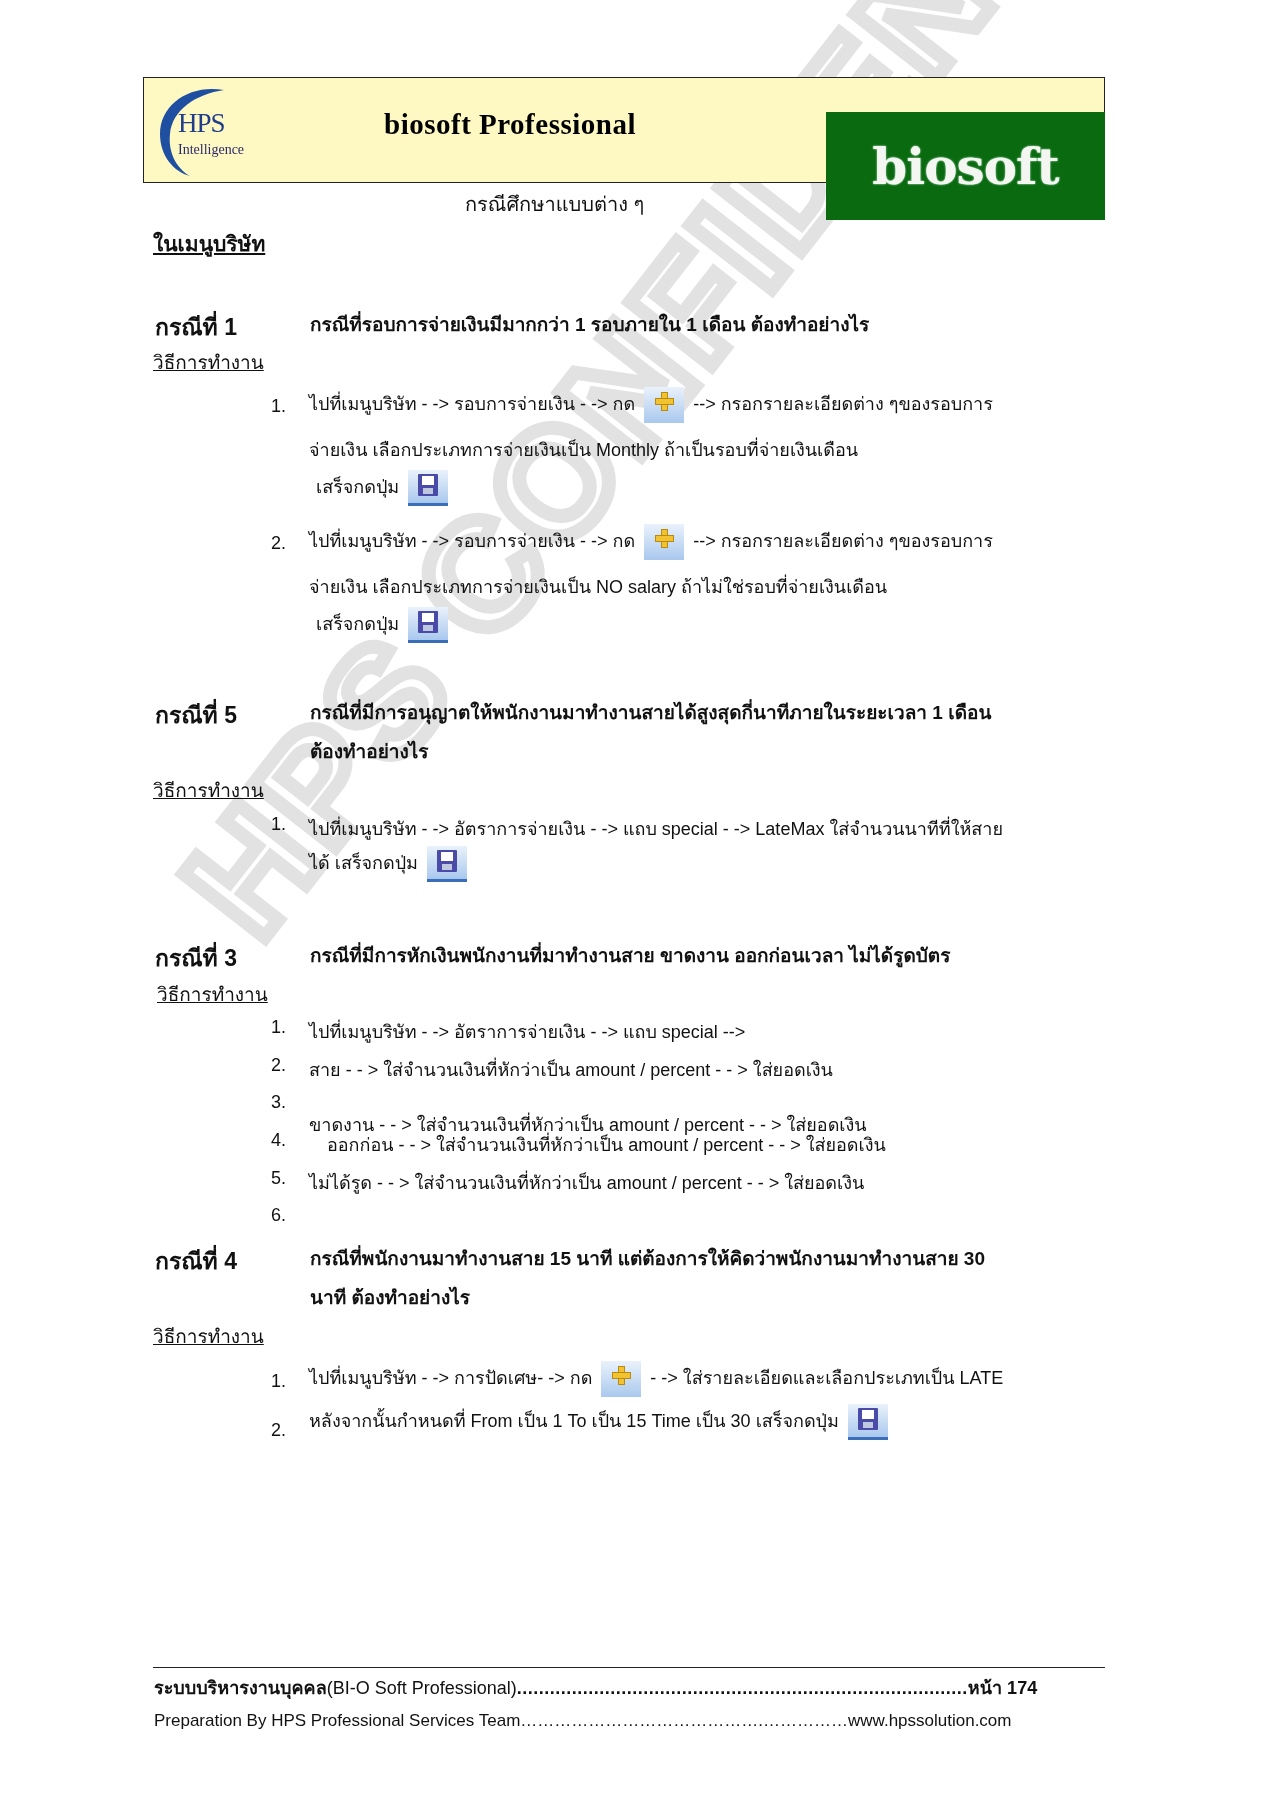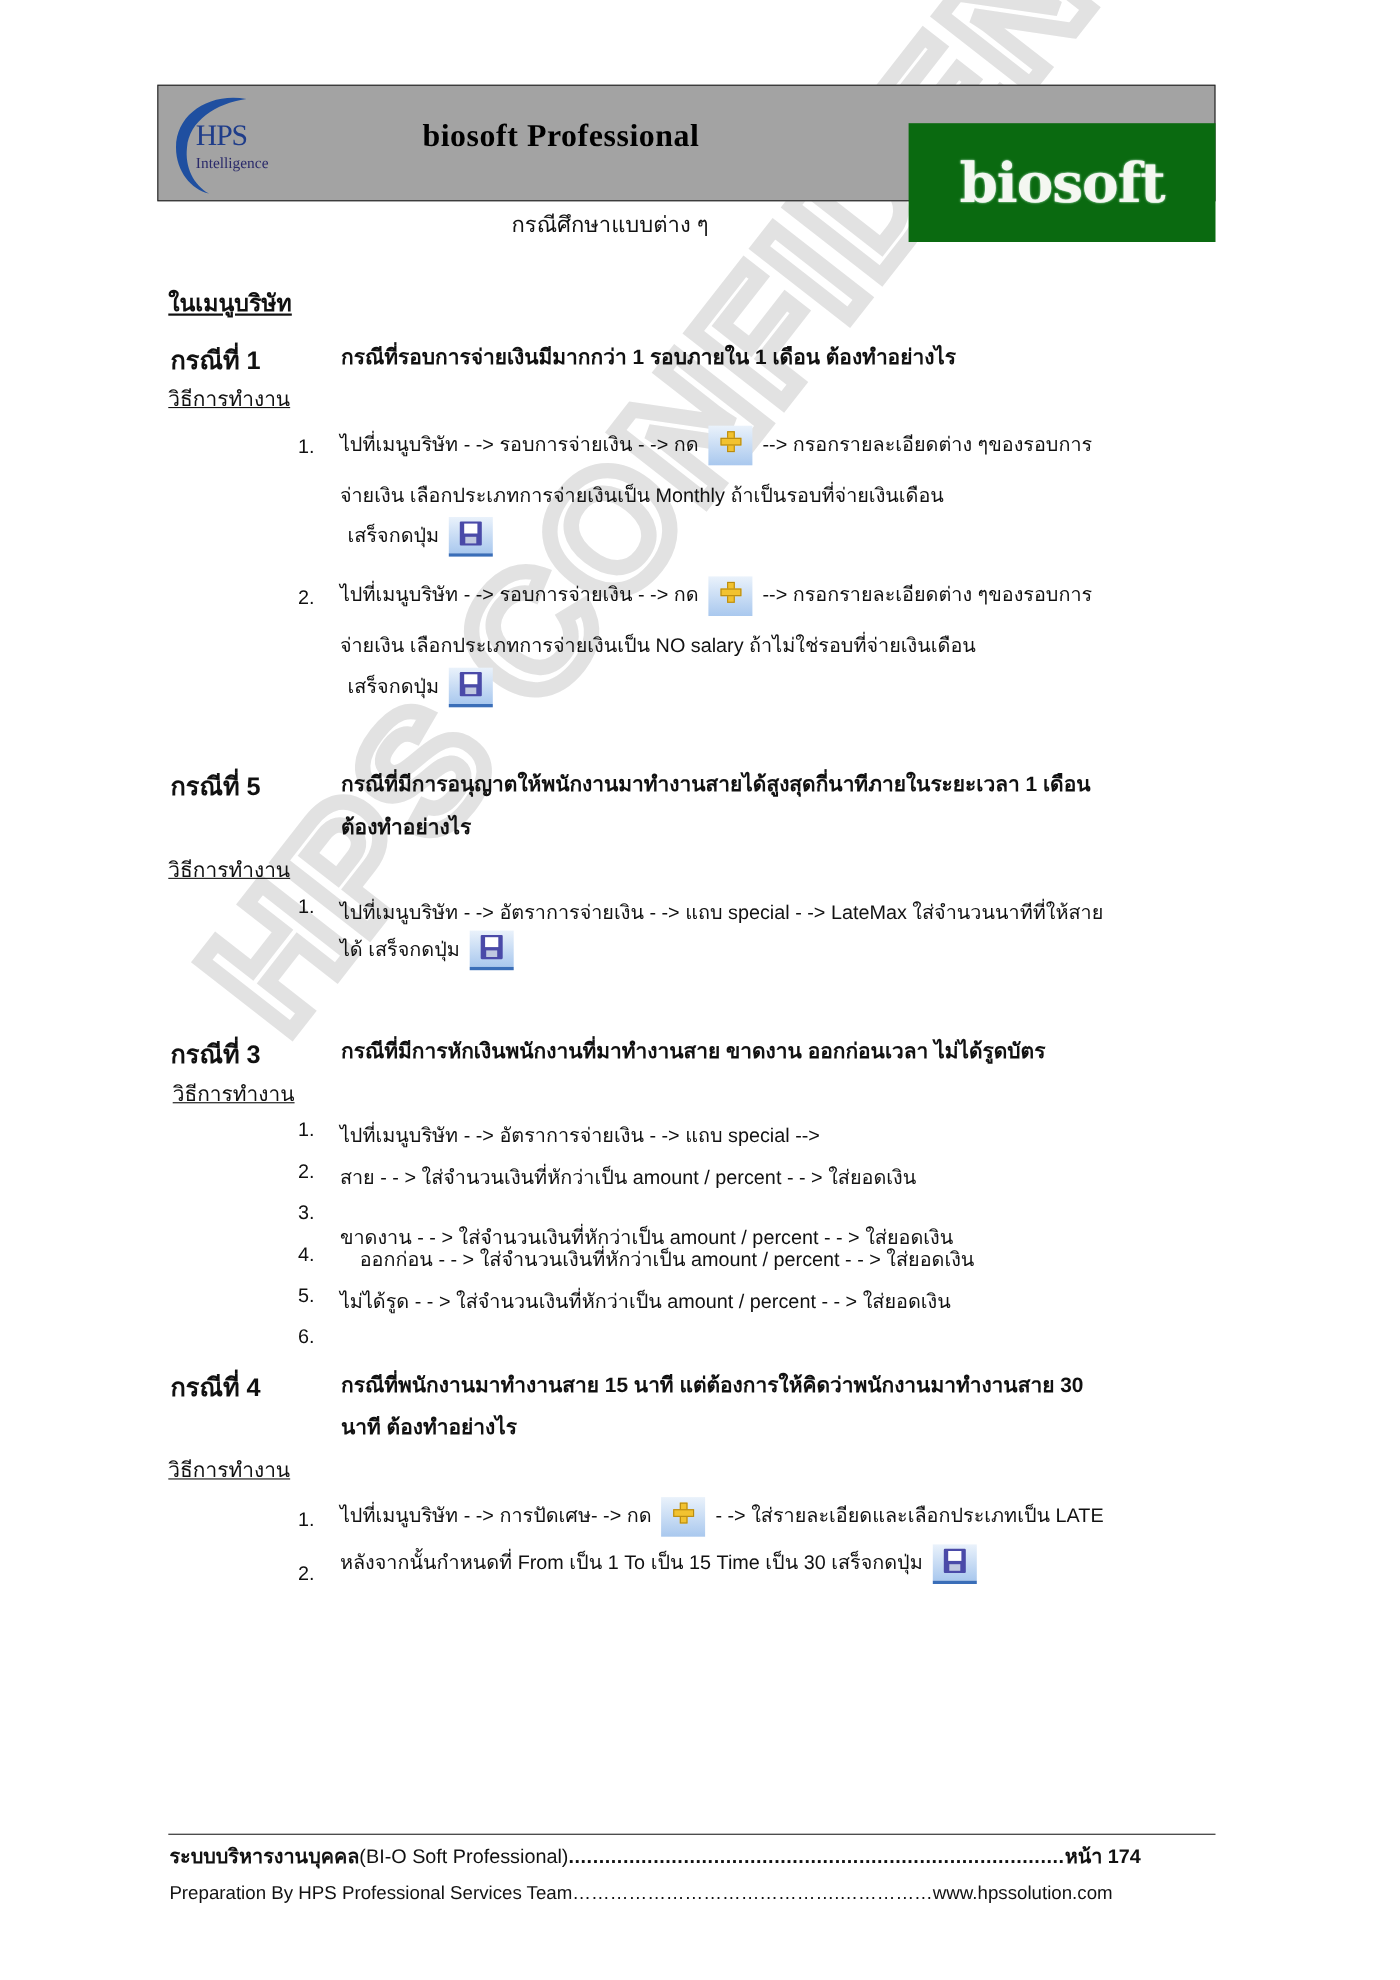--- a/index.html
+++ b/index.html
@@ -1,33 +1,33 @@
 <!DOCTYPE html>
 <html><head>
 <meta charset="utf-8">
 <style>
   html, body { margin:0; padding:0; background:#ffffff; }
   body { width:1273px; height:1800px; position:relative; overflow:hidden;
          font-family:"Liberation Sans","DejaVu Sans",sans-serif; color:#111; }
   .abs { position:absolute; white-space:nowrap; }
   .header-box { position:absolute; left:143px; top:77px; width:962px; height:106px;
-                border:1.5px solid #222; box-sizing:border-box; background:#a3a3a3;text-align:center; }
+                border:1.5px solid #222; box-sizing:border-box; background:#fef9c3;text-align:center; }
   .hps-logo { position:absolute; left:6px; top:4px; width:118px; height:96px; }
   .hps-text { position:absolute; left:28px; top:28px; font-family:"Liberation Serif",serif;
               color:#1f3d8a; font-size:27px; line-height:27px; letter-spacing:-1px; }
   .hps-sub { position:absolute; left:28px; top:60px; font-family:"Liberation Serif",serif;
              color:#2a2a6a; font-size:14px; }
   .brand-title { position:absolute; left:240px; top:30px; font-family:"Liberation Serif",serif;
                  font-weight:bold; font-size:29px; color:#000; letter-spacing:0.5px; }
   .green-box { position:absolute; right:-1px; top:-2px; width:279px; height:108px; background:#0a6a10;
                display:flex; align-items:center; justify-content:center;margin-top:36px; }
   .green-text { font-family:"DejaVu Serif",serif; font-weight:bold; color:#f4f7f1; font-size:50px;
                 letter-spacing:-1px; text-shadow:0 0 2px #dfe; }
   .doc-title { font-size:20px; }
-  .section { font-size:21px; font-weight:bold; text-decoration:underline;margin-top:32px; }
+  .section { font-size:21px; font-weight:bold; text-decoration:underline; }
   .case-label { font-size:23px; font-weight:bold; }
   .case-title { font-size:19px; font-weight:bold; }
   .method { font-size:19px; text-decoration:underline; }
   .num { font-size:18px; }
   .line { font-size:18px; }
   .icon-btn { display:inline-block; width:40px; height:36px; vertical-align:middle;
               background:linear-gradient(#eaf2fb,#a9c8ee); position:relative; margin:0 4px; }
   .icon-btn.save { border-bottom:3px solid #3a6eb8; height:33px; }
   .plus { position:absolute; left:11px; top:5px; width:19px; height:19px; }
   .plus:before, .plus:after { content:""; position:absolute; background:#f2c230; border:1px solid #b88a10; }

